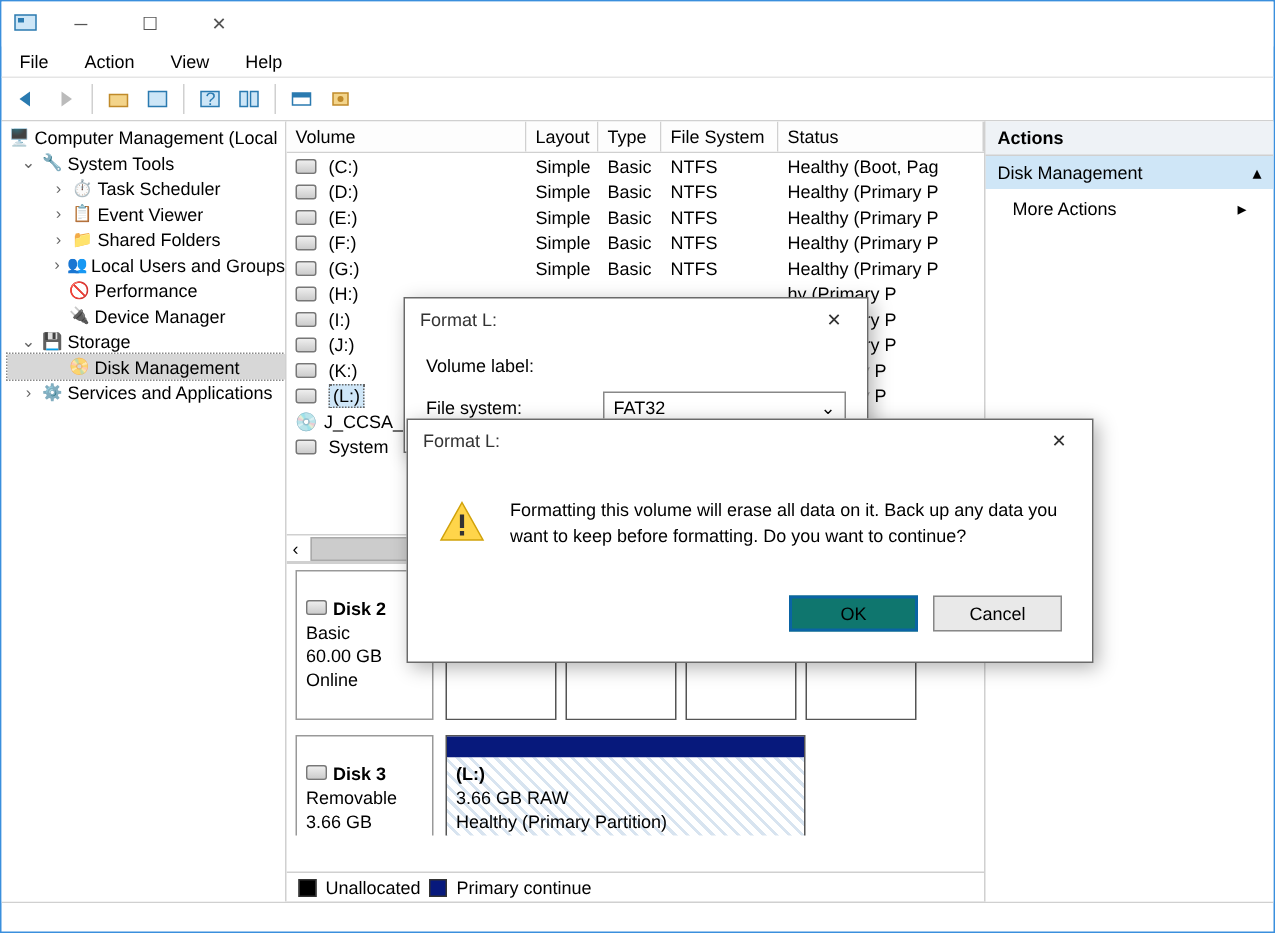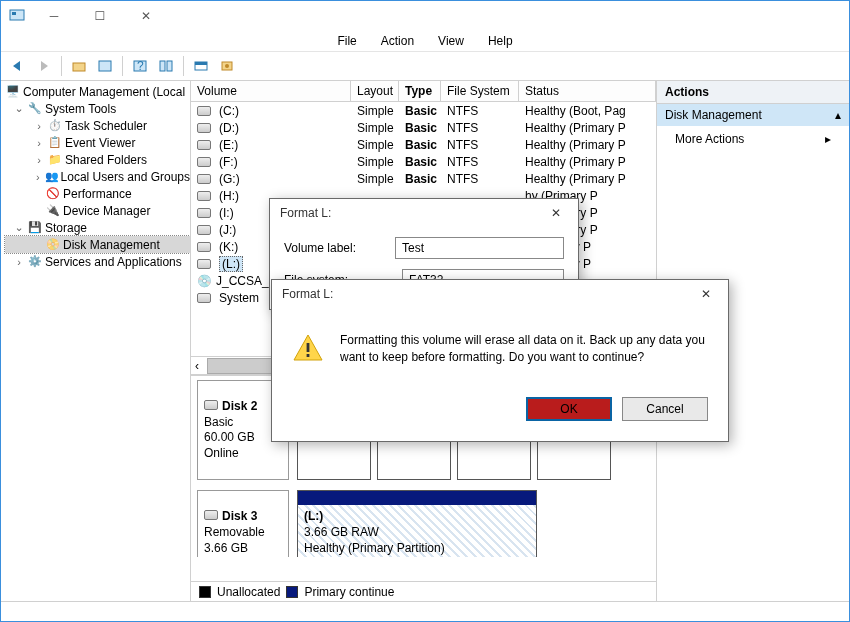--- a/index.html
+++ b/index.html
@@ -1,42 +1,42 @@
 <!DOCTYPE html>
 <html><head>
 <meta charset="utf-8">
 <style>
 * { box-sizing: border-box; margin: 0; padding: 0; font-family: "Segoe UI", Tahoma, sans-serif; font-size: 12px; }
 body { background: #fff; width: 850px; height: 622px; overflow: hidden; border: 1px solid #3a8fdd; position: relative; }
 .titlebar { height: 30px; background: #fff; display: flex; align-items: center; padding: 0 8px; color: #999; }
 .titlebar .ticon { margin-right: 6px; }
 .titlebar .title { flex: 1; }
 .titlebar .winbtn { width: 46px; height: 30px; display: flex; align-items: center; justify-content: center; color: #555; }
-.menubar { height: 20px; display: flex; gap: 24px; padding: 0 12px; align-items: center; justify-content: center; }
+.menubar { height: 20px; display: flex; gap: 24px; padding: 0 12px; align-items: center; }
 .toolbar { height: 30px; border-top: 1px solid #e5e5e5; border-bottom: 1px solid #d0d0d0; display: flex; align-items: center; padding: 0 6px; gap: 4px; }
 .toolbar .tbtn { width: 22px; height: 22px; display: flex; align-items: center; justify-content: center; border: 1px solid transparent; }
 .toolbar .sep { width: 1px; height: 20px; background: #d0d0d0; margin: 0 2px; }
 .content { display: flex; height: 520px; }
 .tree { width: 190px; border-right: 1px solid #d0d0d0; padding: 2px 0 0 4px; background: #fff; overflow: hidden; white-space: nowrap; }
 .tree-row { display: flex; align-items: center; height: 17px; gap: 2px; }
 .tree-row.sel { background: #d7d7d7; outline: 1px dotted #888; }
 .tw { width: 12px; text-align: center; color: #666; font-size: 11px; cursor: default;}
 .ti { width: 16px; height: 16px; display: inline-flex; align-items: center; justify-content: center; font-size: 11px;}
 .mid { flex: 1; display: flex; flex-direction: column; border-right: 1px solid #d0d0d0; overflow: hidden; position: relative; }
 .right { width: 192px; background: #fff; }
 .right .hdr { background: #eef2f6; border-bottom: 1px solid #d0d0d0; padding: 4px 8px; font-weight: 600; }
 .right .pane-item { background: #cfe6f7; padding: 4px 8px; display: flex; justify-content: space-between; align-items: center; }
 .right .pane-sub { padding: 6px 18px; display: flex; justify-content: space-between; }
 .vol-table { flex: 0 0 auto; }
 .vt-head { display: flex; background: #fff; border-bottom: 1px solid #d0d0d0; }
 .vt-head .col { border-right: 1px solid #d0d0d0; padding: 3px 6px; background: #fdfdfd; }
 .vt-body { }
 .vt-row { display: flex; height: 17px; align-items: center; }
 .vt-row .c { padding: 0 6px; display: flex; align-items: center; gap: 4px; white-space: nowrap; overflow: hidden; }
-.c-vol { width: 160px; } .c-lay { width: 48px; } .c-typ { width: 42px; font-weight: bold; } .c-fs { width: 78px; } .c-st { flex: 1; overflow: hidden;}
+.c-vol { width: 160px; } .c-lay { width: 48px; } .c-typ { width: 42px; } .c-fs { width: 78px; } .c-st { flex: 1; overflow: hidden;}
 .vt-row.sel .c-vol span.vlabel { background: #cfe6f7; border: 1px dotted #666; padding: 0 2px;}
 .scroll-hint { height: 18px; border-top: 1px solid #d0d0d0; display:flex; align-items:center;}
 .scroll-hint .thumb { height:16px; width: 140px; background:#ccc; border:1px solid #aaa; margin-left:4px;}
 .disk-area { border-top: 2px solid #d0d0d0; flex: 1; overflow: hidden; padding: 4px 6px; }
 .disk-row { display: flex; gap: 8px; margin-bottom: 10px; }
 .disk-info { width: 92px; border: 1px solid #999; padding: 18px 6px; font-size: 11px; line-height: 1.3;}
 .disk-graph { flex: 1; display: flex; gap: 6px; }
 .part { border: 1px solid #555; flex: 1; display:flex; flex-direction:column;}
 .part .phdr { height: 14px; background: #07197c; }
 .part .pbody { flex:1; padding: 4px 6px; font-size:11px; line-height:1.3; background: #fff;}
@@ -55,21 +55,21 @@
 .dlg-body { padding: 10px 14px 8px 14px; }
 .dlg-row { display:flex; align-items:center; margin-bottom: 10px;}
 .dlg-row label { width: 118px;}
 .dlg-row input, .dlg-row .select { flex:1; border:1px solid #888; height:22px; padding: 2px 6px; font-size:12px; background:#fff;}
 .dlg-row .select { display:flex; align-items:center; justify-content:space-between;}
 .dlg2-body { padding: 24px 20px 20px 20px; }
 .dlg2-msg { display:flex; gap: 16px; align-items:flex-start;}
 .warn-icon svg { width:32px; height:32px;}
 .dlg2-btns { display:flex; justify-content:flex-end; gap: 10px; margin-top: 30px;}
 .btn { min-width: 86px; height: 24px; border: 1px solid #888; background:#e9e9e9; display:flex; align-items:center; justify-content:center;}
-.btn.primary { border: 2px solid #0a64a4; background:#b91c1c;}
+.btn.primary { border: 2px solid #0a64a4; background:#0f766e;}
 .disk-icon{display:inline-block;width:14px;height:10px;border:1px solid #777;border-radius:2px;background:linear-gradient(#eee,#ccc);margin-right:4px;}
 </style>
 </head>
 <body>
 
 <div class="titlebar">
   <span class="ticon">
     <svg width="16" height="16">
         <rect x="1" y="3" width="14" height="10" fill="#cde6f7" stroke="#2a7ab0"></rect>
         <rect x="3" y="5" width="4" height="3" fill="#2a7ab0"></rect>
@@ -394,21 +394,20 @@
 <div class="statusbar"></div>
 
 <div class="dialog dlg1">
   <div class="dlg-title">
     <span class="dt">Format L:</span>
     <span class="dlg-close">✕</span>
   </div>
   <div class="dlg-body">
     <div class="dlg-row">
       <label>Volume label:</label>
-      <input type="text" value="Test" style="">
     </div>
     <div class="dlg-row">
       <label>File system:</label>
       <div class="select">
           <span>FAT32</span>
           <span>⌄</span>
         </div>
     </div>
   </div>
 </div>

